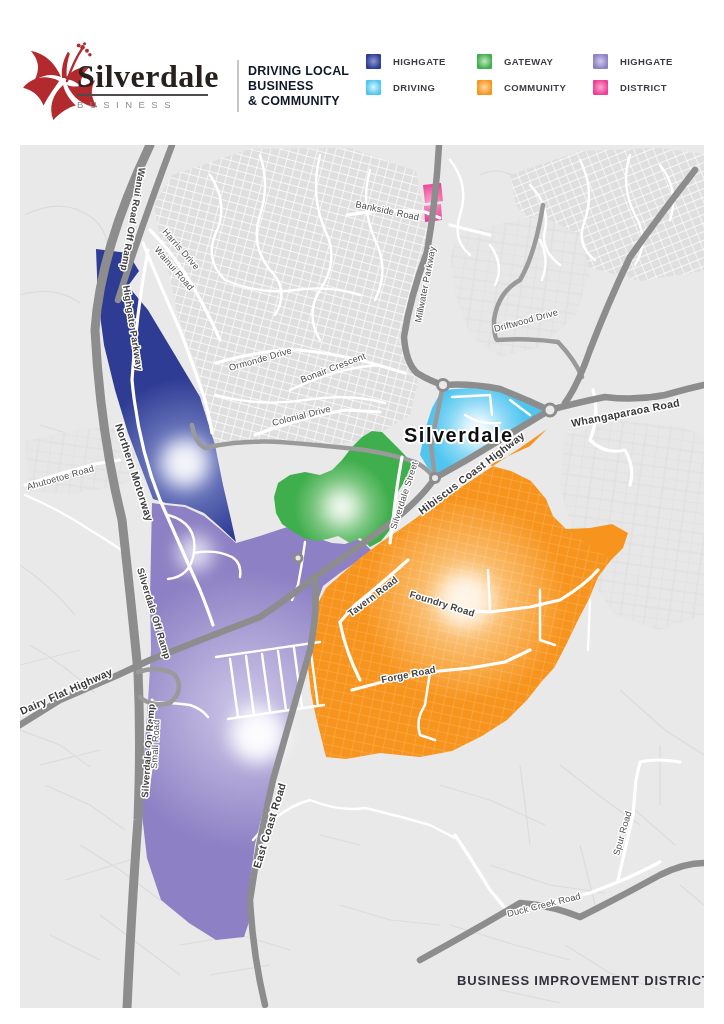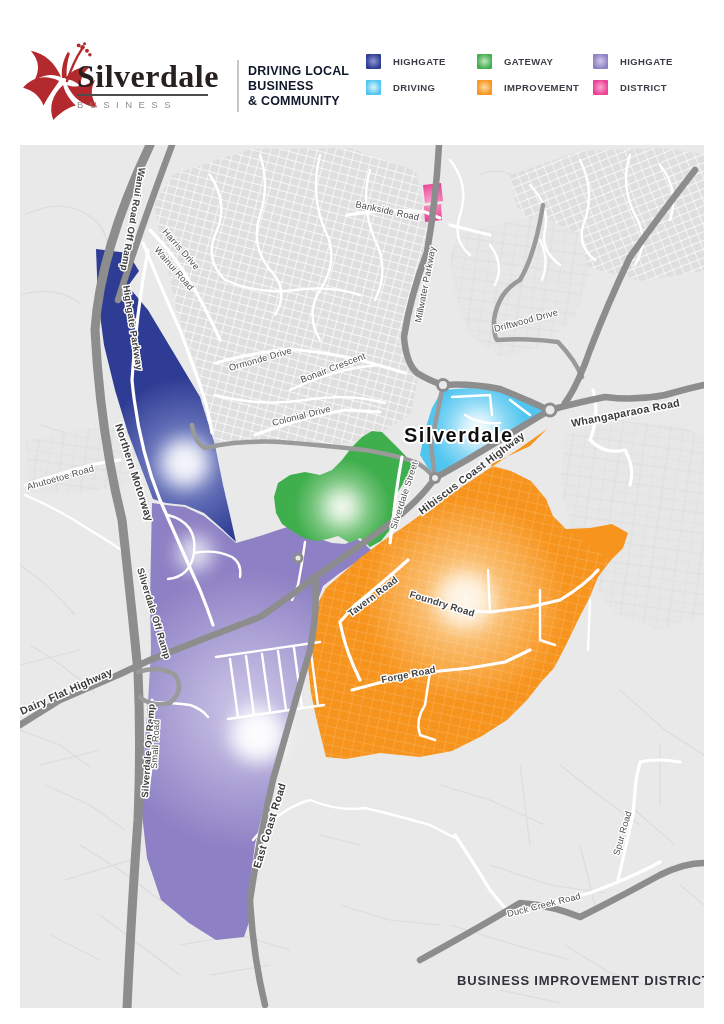--- a/index.html
+++ b/index.html
@@ -85,21 +85,21 @@
     <div class="legend-item">
       <span class="swatch" style="background: radial-gradient(circle at 50% 48%, rgb(218, 243, 253) 0%, rgb(79, 197, 240) 72%);"></span>
       <span class="legend-label">DRIVING</span>
     </div>
     <div class="legend-item">
       <span class="swatch" style="background: radial-gradient(circle at 50% 48%, rgb(196, 229, 192) 0%, rgb(63, 174, 76) 72%);"></span>
       <span class="legend-label">GATEWAY</span>
     </div>
     <div class="legend-item">
       <span class="swatch" style="background: radial-gradient(circle at 50% 48%, rgb(252, 217, 164) 0%, rgb(247, 148, 29) 72%);"></span>
-      <span class="legend-label">IMPROVEMENT</span>
+      <span class="legend-label">COMMUNITY</span>
     </div>
     <div class="legend-item">
       <span class="swatch" style="background: radial-gradient(circle at 50% 48%, rgb(207, 201, 233) 0%, rgb(141, 128, 196) 72%);"></span>
       <span class="legend-label">HIGHGATE</span>
     </div>
     <div class="legend-item">
       <span class="swatch" style="background: radial-gradient(circle at 50% 48%, rgb(249, 168, 207) 0%, rgb(236, 63, 150) 72%);"></span>
       <span class="legend-label">DISTRICT</span>
     </div>
   </div>

